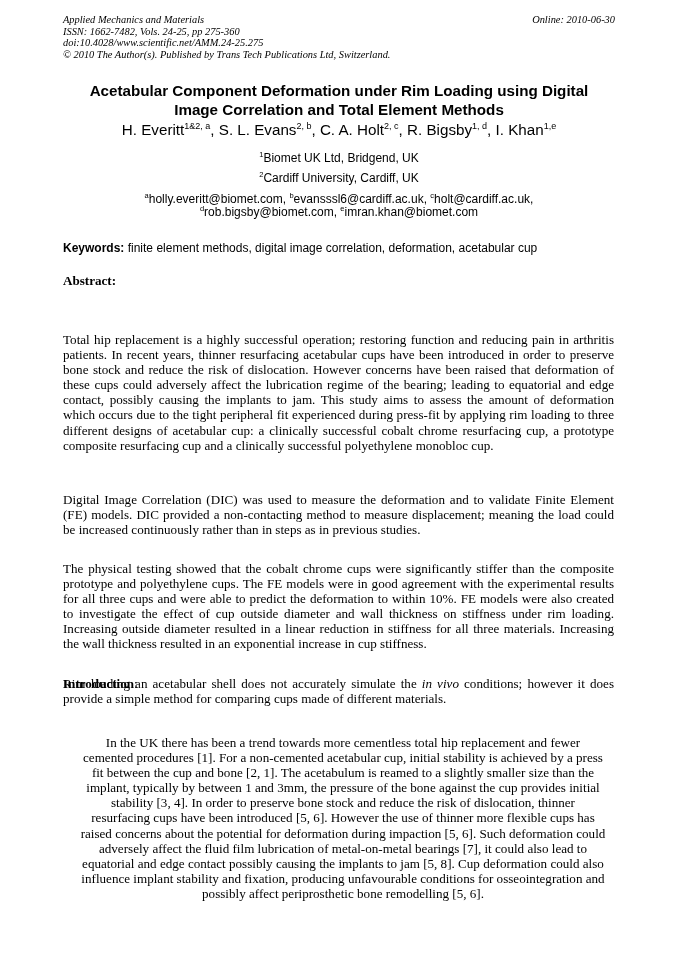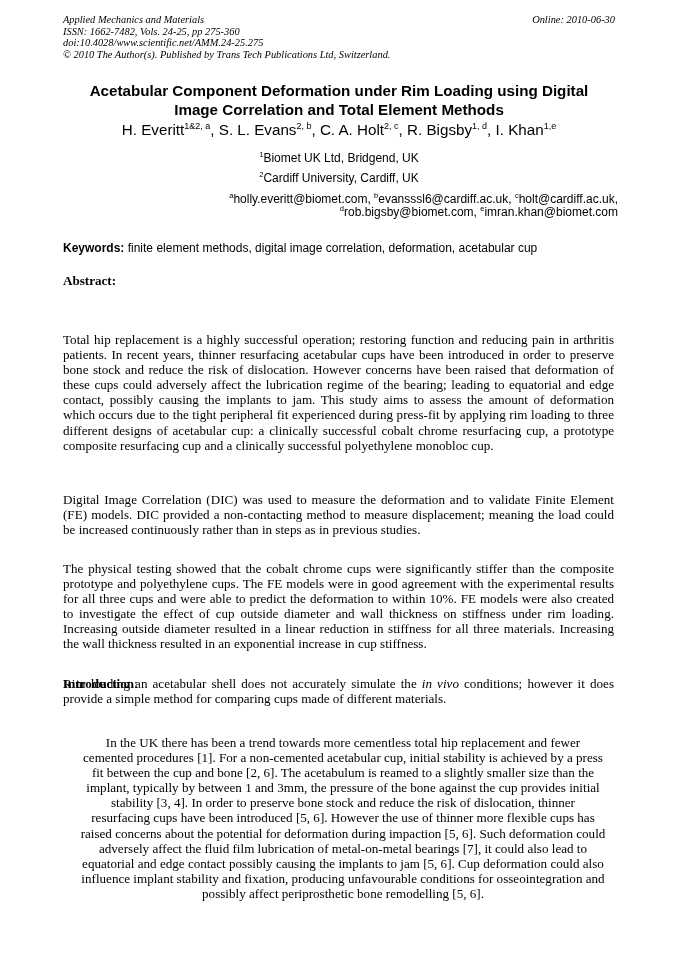--- a/index.html
+++ b/index.html
@@ -6,21 +6,21 @@
   body { width: 678px; height: 959px; position: relative; overflow: hidden; color: #000; }
   .page { position: absolute; left: 0; top: 0; width: 678px; height: 691px; }
   .header-left { position: absolute; left: 63px; top: 14px; font-family: "Liberation Serif", serif; font-style: italic; font-size: 10.4px; line-height: 11.6px; }
   .header-left div { white-space: nowrap; }
   .header-right { position: absolute; right: 63px; top: 14px; font-family: "Liberation Serif", serif; font-style: italic; font-size: 10.4px; line-height: 11.6px; white-space: nowrap; }
   .title { position: absolute; left: 60px; width: 558px; top: 82px; text-align: center; font-family: "Liberation Sans", sans-serif; font-weight: bold; font-size: 15.2px; line-height: 18.5px; }
   .authors { position: absolute; left: 60px; width: 558px; top: 121px; text-align: center; font-family: "Liberation Sans", sans-serif; font-size: 15.2px; line-height: 18px; white-space: nowrap; }
   .authors sup { font-size: 9px; line-height: 0; vertical-align: 6px; margin-top: 12px; }
   .affil { position: absolute; left: 60px; width: 558px; text-align: center; font-family: "Liberation Sans", sans-serif; font-size: 12px; line-height: 14px; white-space: nowrap; }
   .affil sup, .emails sup { font-size: 7.5px; line-height: 0; vertical-align: 5px; }
-  .emails { position: absolute; left: 60px; width: 558px; top: 193px; text-align: right; font-family: "Liberation Sans", sans-serif; font-size: 12px; line-height: 13.4px; }
+  .emails { position: absolute; left: 60px; width: 558px; top: 193px; text-align: center; font-family: "Liberation Sans", sans-serif; font-size: 12px; line-height: 13.4px; }
   .emails div { white-space: nowrap; }
   .keywords { position: absolute; left: 63px; top: 241px; font-family: "Liberation Sans", sans-serif; font-size: 12px; line-height: 14px; white-space: nowrap; }
   .keywords b { font-weight: bold; }
   .section-head { position: absolute; left: 63px; font-family: "Liberation Serif", serif; font-weight: bold; font-size: 13.1px; line-height: 15px; white-space: nowrap; }
   .section-head span.colon { font-weight: normal; }
   .para { position: absolute; left: 63px; width: 551px; font-family: "Liberation Serif", serif; font-size: 13.1px; line-height: 15.1px; text-align: justify; margin-top: 44px; }
   .para.ragged { text-align: center; width: 560px; }
   .para i { font-style: italic; }
 </style>
 </head>
@@ -58,24 +58,24 @@
   <div class="section-head" style="top:273px;">Abstract:</div>
   <div class="para" style="top:288px;">Total hip replacement is a highly successful operation; restoring function and reducing pain in arthritis patients. In recent years, thinner resurfacing acetabular cups have been introduced in order to preserve bone stock and reduce the risk of dislocation. However concerns have been raised that deformation of these cups could adversely affect the lubrication regime of the bearing; leading to equatorial and edge contact, possibly causing the implants to jam. This study aims to assess the amount of deformation which occurs due to the tight peripheral fit experienced during press-fit by applying rim loading to three different designs of acetabular cup: a clinically successful cobalt chrome resurfacing cup, a prototype composite resurfacing cup and a clinically successful polyethylene monobloc cup.</div>
   <div class="para" style="top:448px;">Digital Image Correlation (DIC) was used to measure the deformation and to validate Finite Element (FE) models. DIC provided a non-contacting method to measure displacement; meaning the load could be increased continuously rather than in steps as in previous studies.</div>
   <div class="para" style="top:517px;">The physical testing showed that the cobalt chrome cups were significantly stiffer than the composite prototype and polyethylene cups. The FE models were in good agreement with the experimental results for all three cups and were able to predict the deformation to within 10%. FE models were also created to investigate the effect of cup outside diameter and wall thickness on stiffness under rim loading. Increasing outside diameter resulted in a linear reduction in stiffness for all three materials. Increasing the wall thickness resulted in an exponential increase in cup stiffness.</div>
   <div class="para" style="top:632px;"><span>Rim loading an acetabular shell does not accurately simulate the </span><i>in vivo</i><span> conditions; however it does provide a simple method for comparing cups made of different materials.</span></div>
 
   <div class="section-head" style="top:676px;"><span>Introduction</span><span class="colon">:</span></div>
   <div class="para ragged" style="top:691px;">
     <div>In the UK there has been a trend towards more cementless total hip replacement and fewer</div>
     <div>cemented procedures [1]. For a non-cemented acetabular cup, initial stability is achieved by a press</div>
-    <div>fit between the cup and bone [2, 6]. The acetabulum is reamed to a slightly smaller size than the</div>
+    <div>fit between the cup and bone [2, 1]. The acetabulum is reamed to a slightly smaller size than the</div>
     <div>implant, typically by between 1 and 3mm, the pressure of the bone against the cup provides initial</div>
     <div>stability [3, 4]. In order to preserve bone stock and reduce the risk of dislocation, thinner</div>
     <div>resurfacing cups have been introduced [5, 6]. However the use of thinner more flexible cups has</div>
     <div>raised concerns about the potential for deformation during impaction [5, 6]. Such deformation could</div>
     <div>adversely affect the fluid film lubrication of metal-on-metal bearings [7], it could also lead to</div>
-    <div>equatorial and edge contact possibly causing the implants to jam [5, 6]. Cup deformation could also</div>
+    <div>equatorial and edge contact possibly causing the implants to jam [5, 8]. Cup deformation could also</div>
     <div>influence implant stability and fixation, producing unfavourable conditions for osseointegration and</div>
     <div>possibly affect periprosthetic bone remodelling [5, 6].</div>
   </div>
 
 </div>
 
 </body></html>

